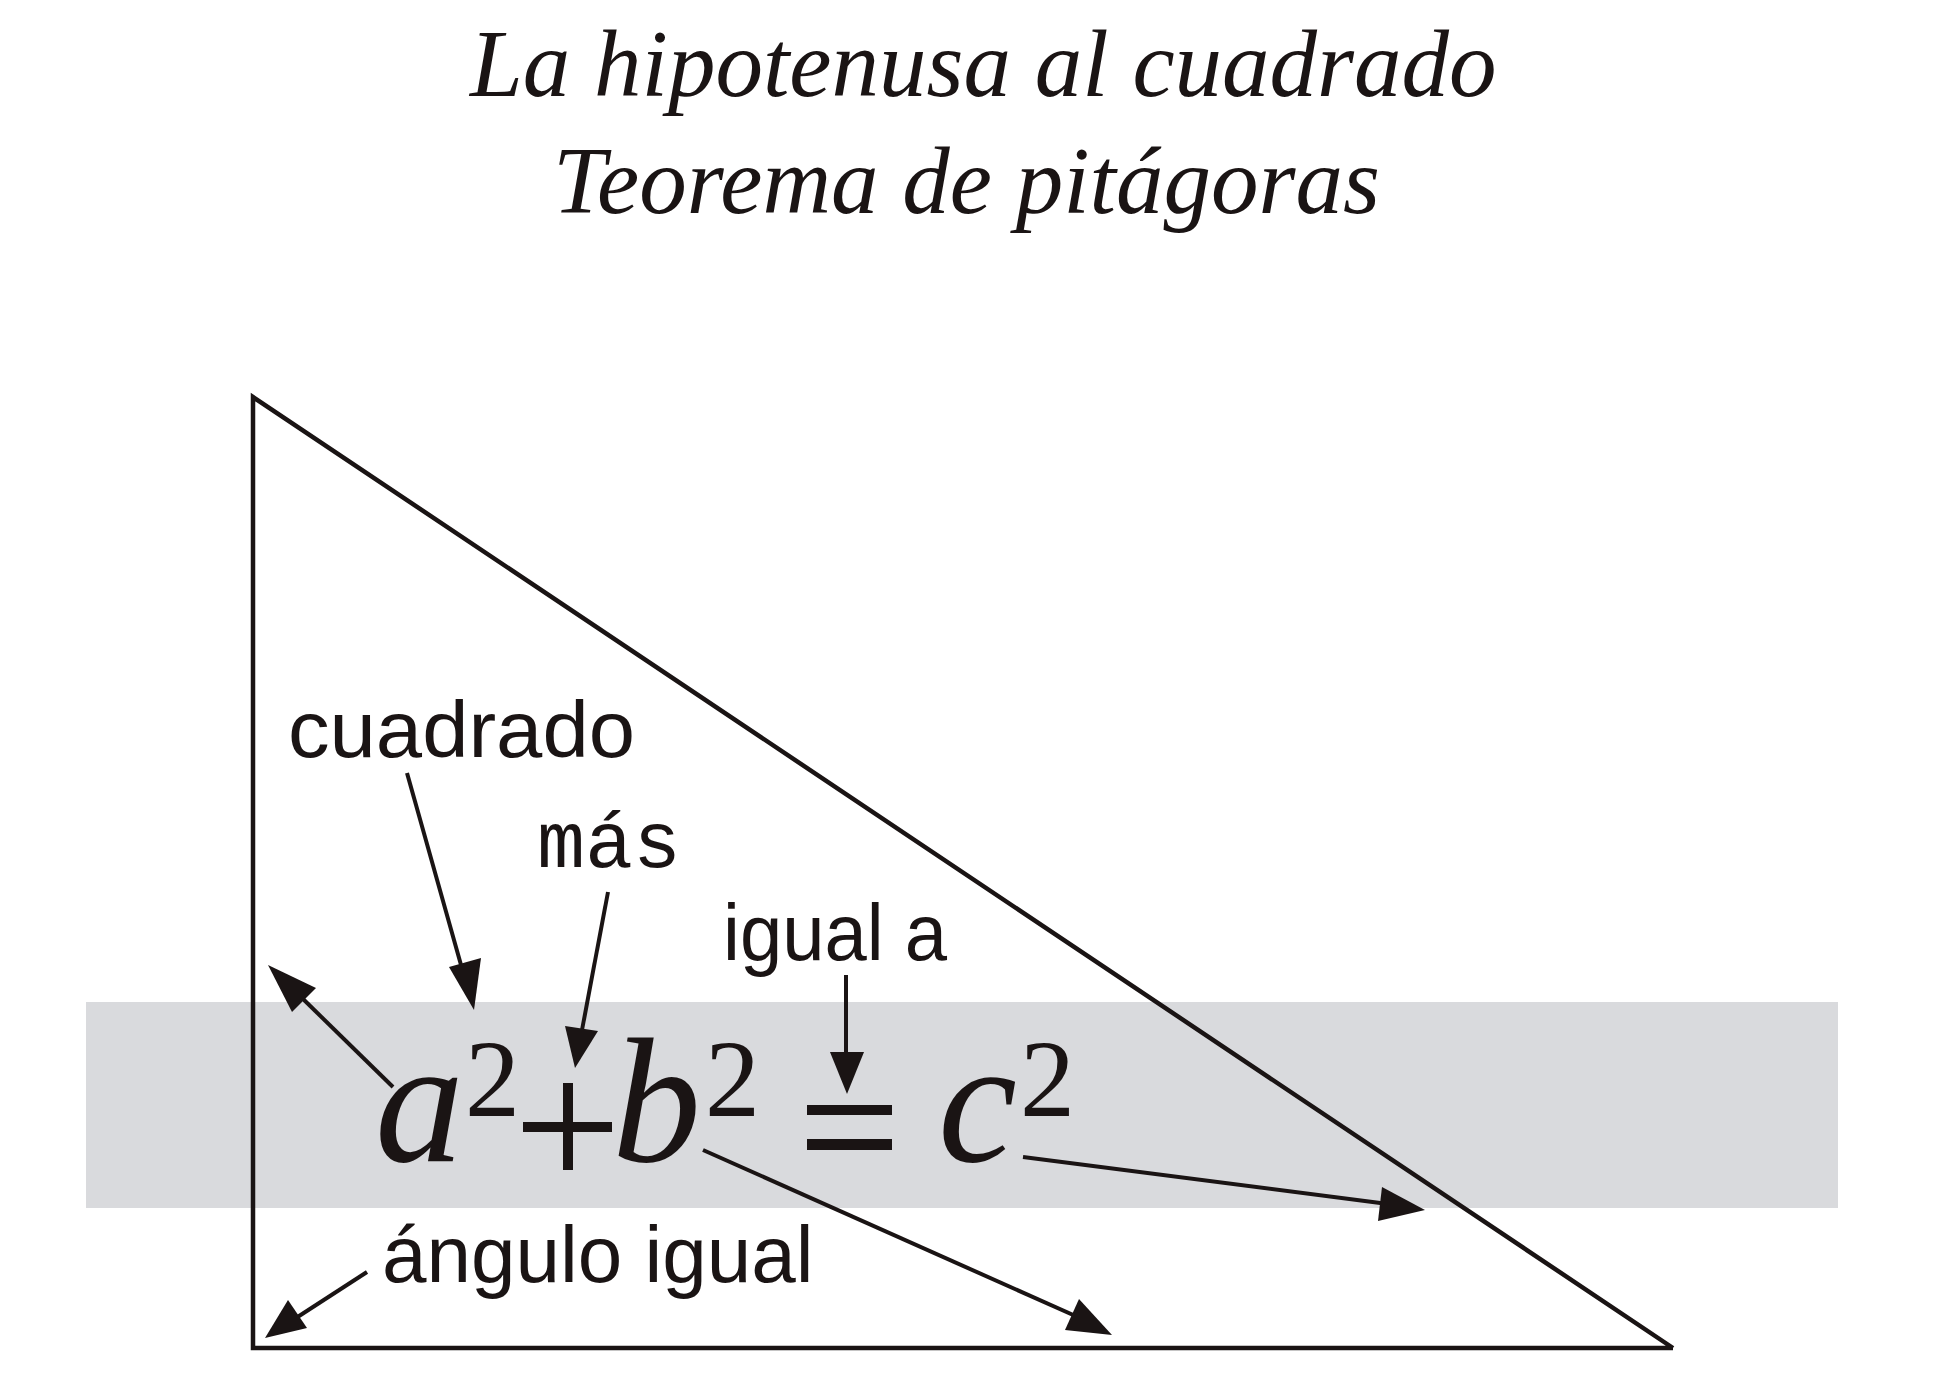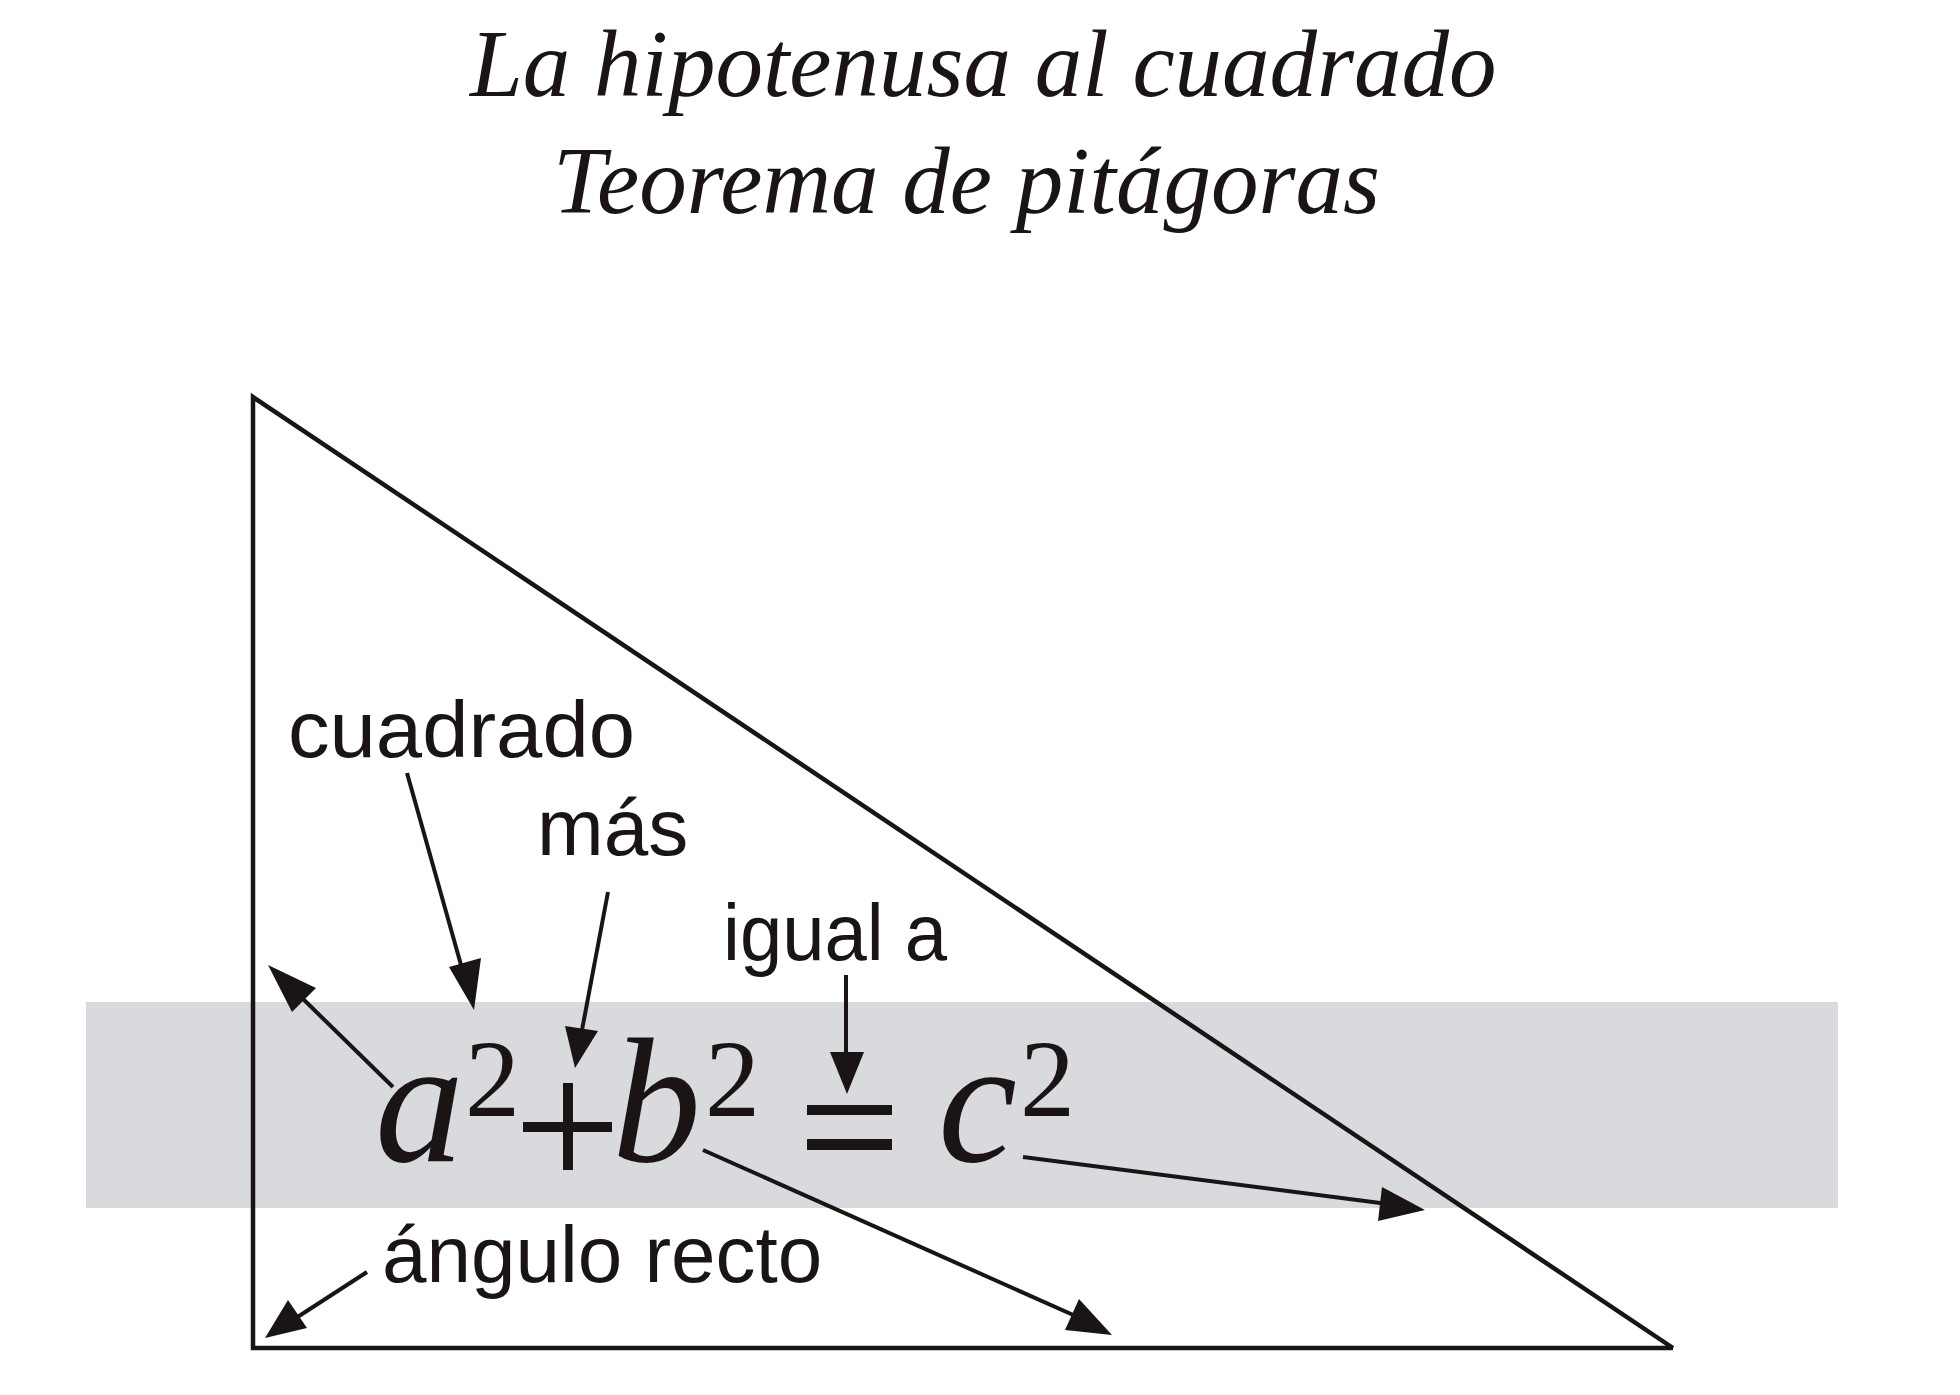--- a/index.html
+++ b/index.html
@@ -61,23 +61,23 @@
     <path d="M1425,1210 L1382,1187 L1378,1221 Z" fill="#1a1414"></path>
   </g>
 
   <g>
     <line x1="367" y1="1272" x2="296" y2="1318" stroke="#1a1414" stroke-width="4"></line>
     <path d="M265,1338 L288,1300 L307,1328 Z" fill="#1a1414"></path>
   </g>
 </svg>
 
 <div class="abs label" style="left:288px; top:690px; transform:scaleX(1.04);">cuadrado</div>
-<div class="abs label" style="left:537px; top:788px; transform:scaleX(1.0);">más</div>
+<div class="abs label" style="left:537px; top:806px; transform:scaleX(1.0);font-family:Liberation Mono, monospace;">más</div>
 <div class="abs label" style="left:723px; top:893px; transform:scaleX(0.95);">igual a</div>
-<div class="abs label" style="left:382px; top:1215px; transform:scaleX(1.0);">ángulo recto</div>
+<div class="abs label" style="left:382px; top:1215px; transform:scaleX(1.0);">ángulo igual</div>
 
 <div>
   <span class="abs math" style="left:375px; top:1012px;">a</span>
   <span class="abs sup" style="left:465px; top:1024px;">2</span>
 
   <div>
     <div class="op" style="left:563px; top:1083px; width:10px; height:87px;"></div>
     <div class="op" style="left:523px; top:1122px; width:89px; height:10px;"></div>
   </div>
 

